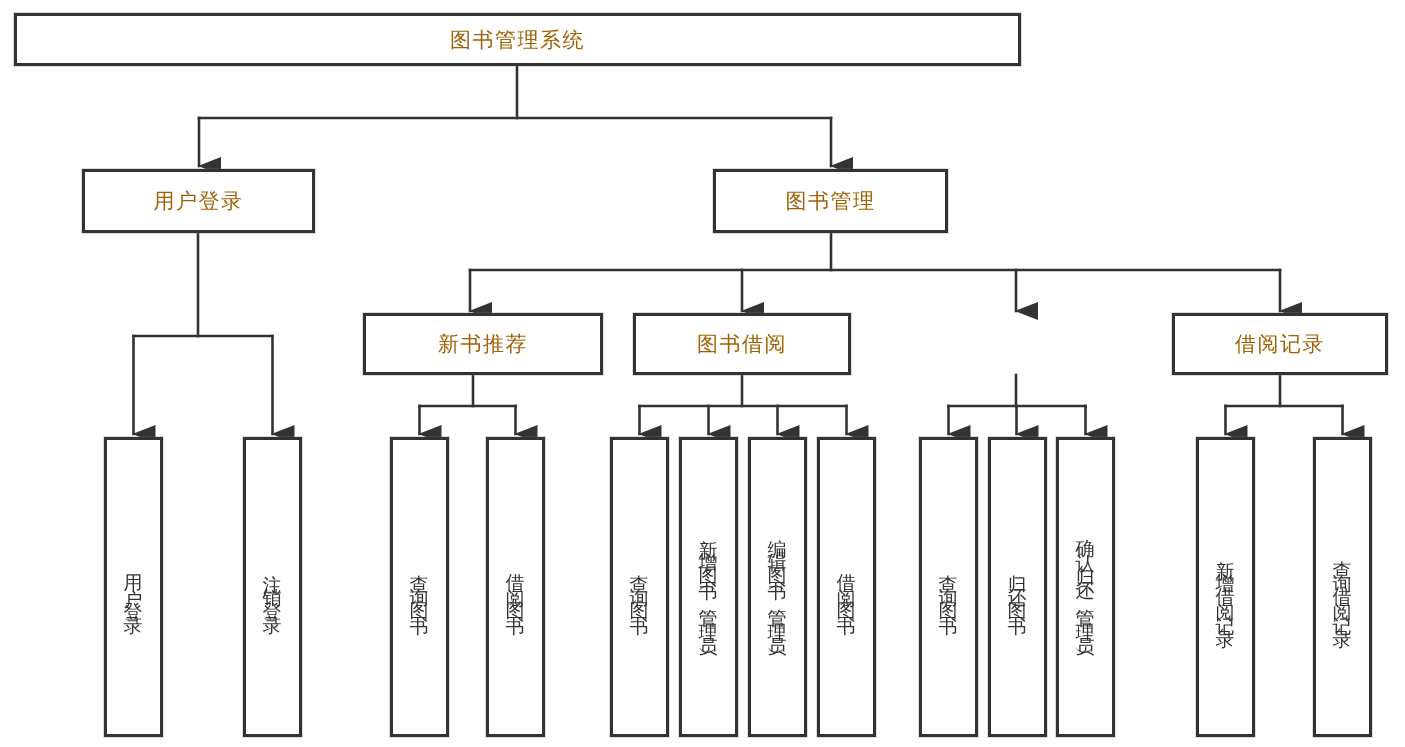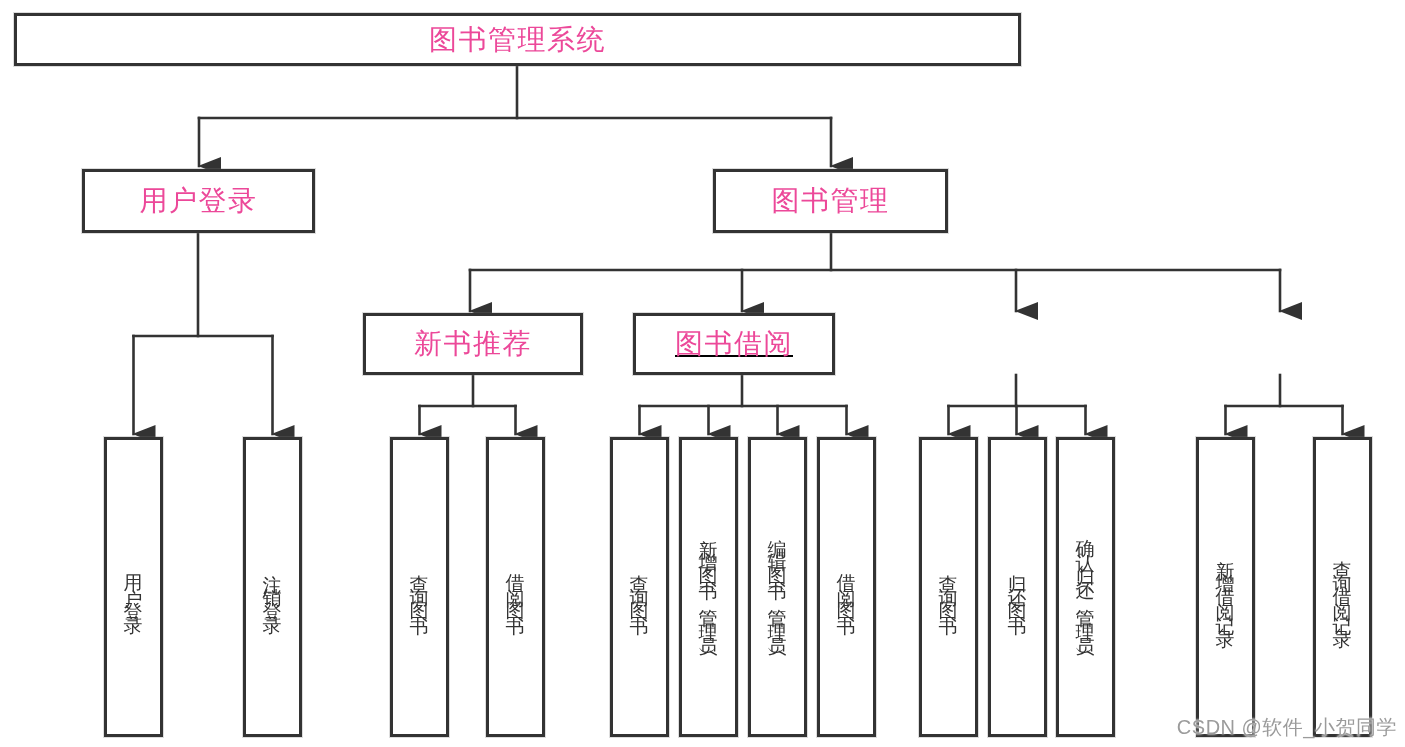--- a/index.html
+++ b/index.html
@@ -20,22 +20,22 @@
     position: absolute;
     box-sizing: border-box;
     background: #ffffff;
     border: 3px solid #333333;
     display: flex;
     align-items: center;
     justify-content: center;
     box-shadow: 0 0 0 1px rgba(120,120,120,0.25);
   }
   .hlabel {
-    font-size: 28px;
-    color: #ec4899;
+    font-size: 21px;
+    color: #a16207;
     letter-spacing: 1.5px;
     white-space: nowrap;
   }
   .vlabel {
     writing-mode: vertical-rl;
     text-orientation: mixed;
     font-size: 19px;
     line-height: 1;
     letter-spacing: 14px;
     color: #333333;
@@ -43,22 +43,22 @@
   }
   
   .root  { left: 14px;  top: 13px;  width: 1007px; height: 53px; }
   .lvl2  { top: 169px; height: 64px; }
   .lvl3  { top: 313px; height: 62px; }
   .leaf  { top: 437px; height: 300px; width: 59px; }
 
   #box-user-login   { left: 82px;  width: 233px; }
   #box-book-mgmt    { left: 713px; width: 235px; text-align: center; }
 
-  #box-new-book     { left: 363px;  width: 220px; }
-  #box-book-borrow  { left: 633px;  width: 202px; text-decoration: underline; }
+  #box-new-book     { left: 363px;  width: 240px; }
+  #box-book-borrow  { left: 633px;  width: 218px; }
   #box-cur-borrow   { left: 908px;  width: 216px; }
   #box-borrow-rec   { left: 1172px; width: 216px; }
 
   #leaf-login       { left: 104px; }
   #leaf-logout      { left: 243px; }
   #leaf-query1      { left: 390px; }
   #leaf-borrow1     { left: 486px; }
   #leaf-query2      { left: 610px; }
   #leaf-add-book    { left: 679px; }
   #leaf-edit-book   { left: 748px; }
@@ -145,20 +145,23 @@
   <div class="node lvl2" id="box-book-mgmt">
     <span class="hlabel">图书管理</span>
   </div>
 
   <div class="node lvl3" id="box-new-book">
     <span class="hlabel">新书推荐</span>
   </div>
   <div class="node lvl3" id="box-book-borrow">
     <span class="hlabel">图书借阅</span>
   </div>
+  <div class="node lvl3" id="box-borrow-rec">
+    <span class="hlabel">借阅记录</span>
+  </div>
 
   <div class="node leaf" id="leaf-login">
     <span class="vlabel">用户登录</span>
   </div>
   <div class="node leaf" id="leaf-logout">
     <span class="vlabel">注销登录</span>
   </div>
 
   <div class="node leaf" id="leaf-query1">
     <span class="vlabel">查询图书</span>
@@ -190,15 +193,14 @@
     <span class="vlabel">确认归还（管理员）</span>
   </div>
 
   <div class="node leaf" id="leaf-add-rec">
     <span class="vlabel">新增借阅记录</span>
   </div>
   <div class="node leaf" id="leaf-query-rec">
     <span class="vlabel">查询借阅记录</span>
   </div>
 
-  <div id="watermark">CSDN @软件_小贺同学</div>
 
 </div>
 
 </body></html>

